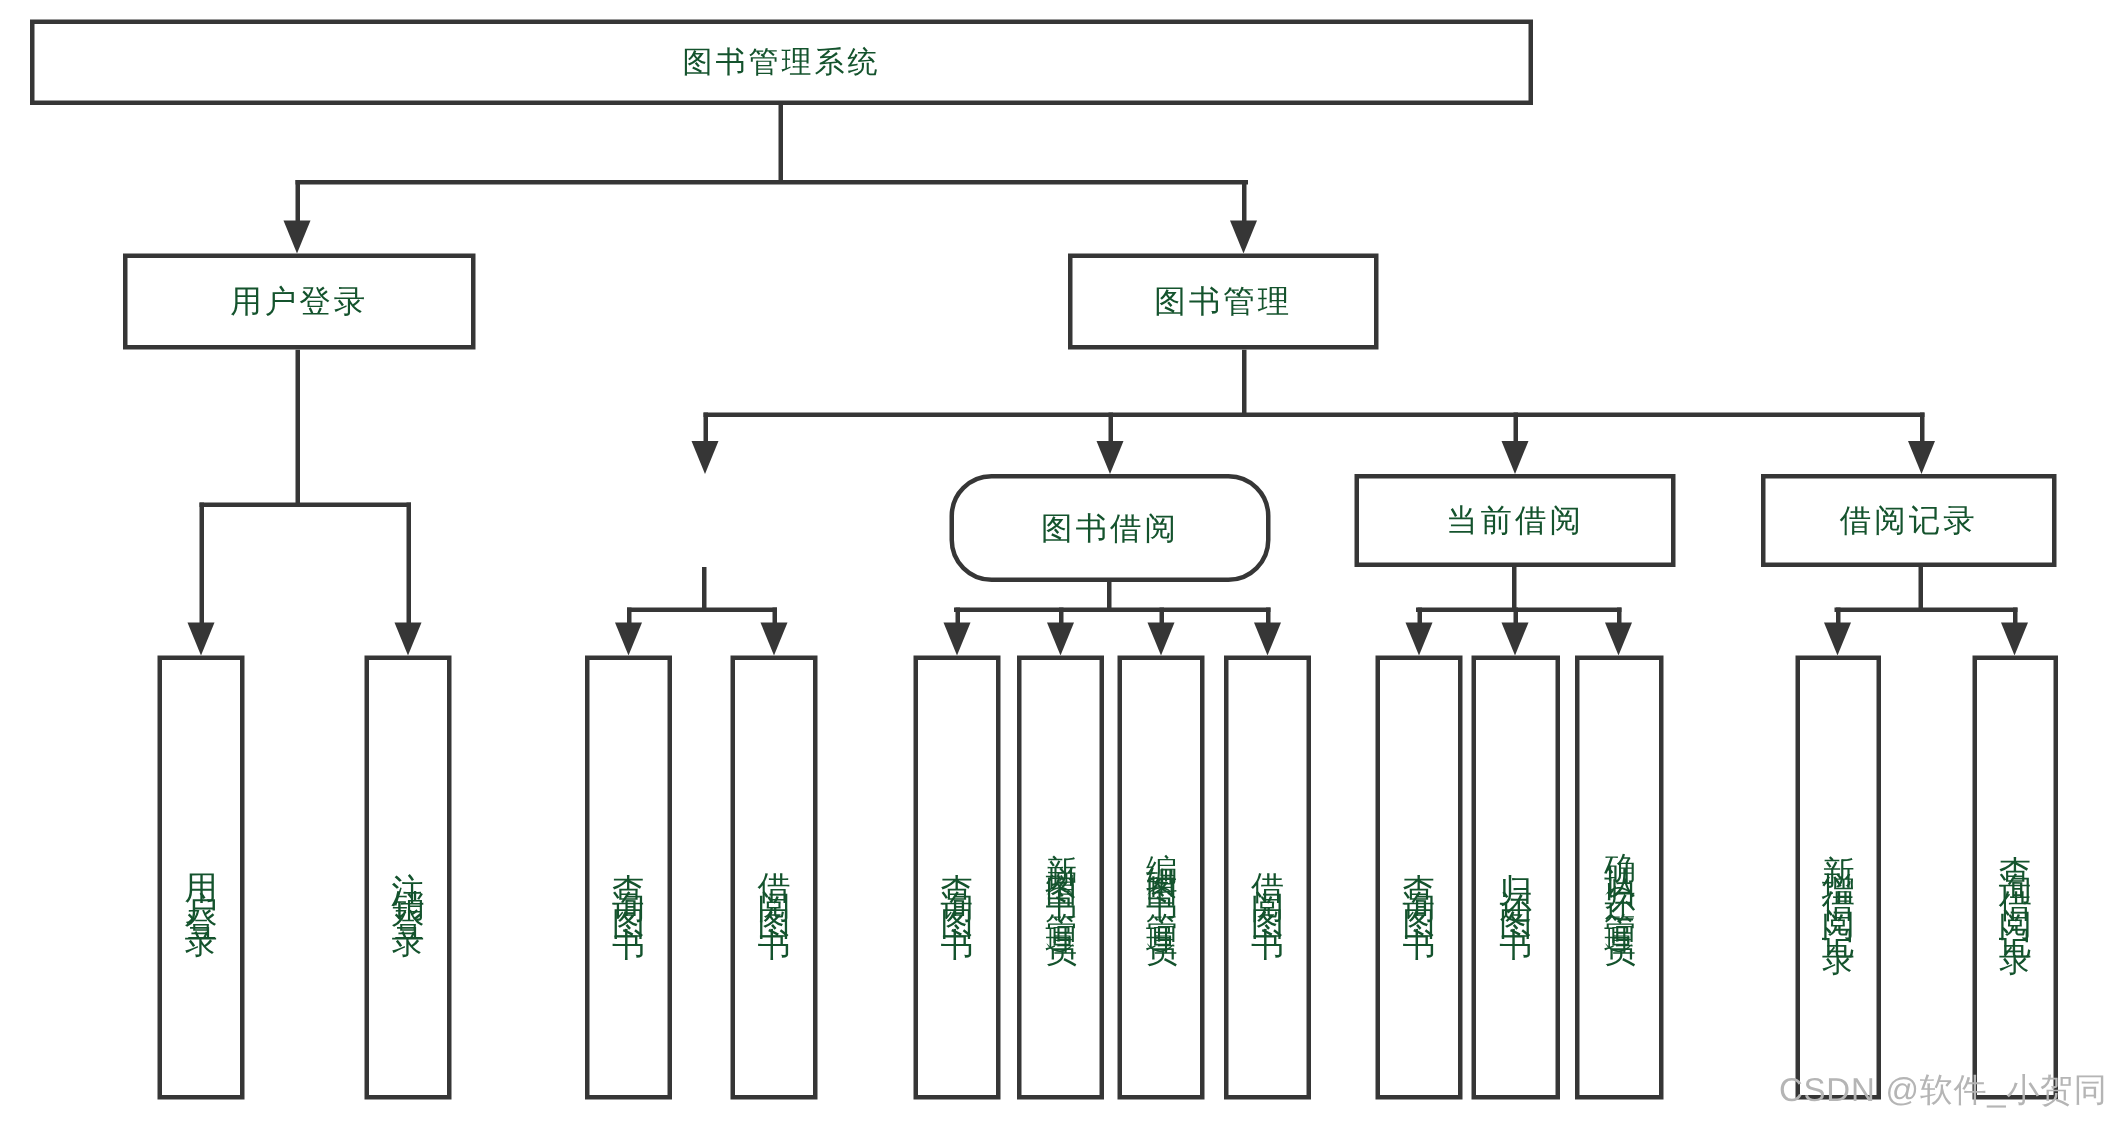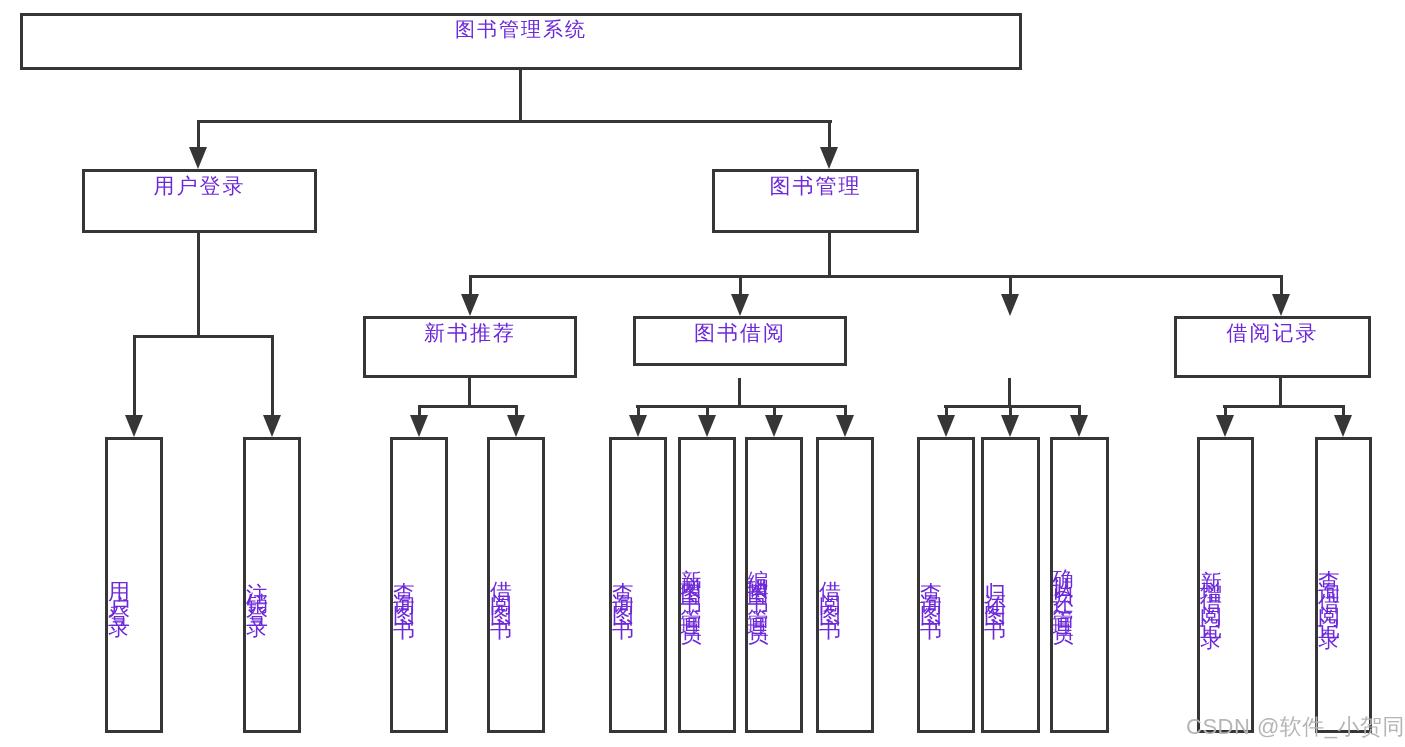--- a/index.html
+++ b/index.html
@@ -2,22 +2,22 @@
 <html><head>
 <meta charset="utf-8">
 <style>
   html,body{margin:0;padding:0;background:#ffffff;}
   #stage{
     position:relative;width:1405px;height:747px;background:#ffffff;overflow:hidden;
     font-family:"Liberation Sans","DejaVu Sans",sans-serif;
   }
   .box{
     position:absolute;box-sizing:border-box;border:3px solid #363636;background:#ffffff;
-    display:flex;align-items:flex-start;justify-content:center;
-    color:#6d28d9;z-index:2;
+    display:flex;align-items:center;justify-content:center;
+    color:#14532d;z-index:2;
   }
   .box.h{font-size:21px;letter-spacing:2px;}
   .box.root{font-size:20px;}
   .leaf{
     writing-mode:vertical-lr;text-orientation:mixed;
     font-size:22px;letter-spacing:12px;line-height:1;
     padding-top:6px;
   }
   .leaf.long{letter-spacing:8px;font-size:21px;}
   .seg{position:absolute;background:#363636;z-index:1;}
@@ -40,25 +40,25 @@
     <span>图书管理系统</span>
   </div>
 
   <div class="box h" style="left:82px;top:169px;width:235px;height:64px;">
     <span>用户登录</span>
   </div>
   <div class="box h" style="left:712px;top:169px;width:207px;height:64px;">
     <span>图书管理</span>
   </div>
 
-  <div class="box h" style="left:363px;top:316px;width:214px;height:62px;">
-    <span>新书推荐</span>
+  <div class="box h" style="left:633px;top:316px;width:214px;height:72px;border-radius:28px;">
+    <span>图书借阅</span>
   </div>
-  <div class="box h" style="left:633px;top:316px;width:214px;height:50px;">
-    <span>图书借阅</span>
+  <div class="box h" style="left:903px;top:316px;width:214px;height:62px;">
+    <span>当前借阅</span>
   </div>
   <div class="box h" style="left:1174px;top:316px;width:197px;height:62px;">
     <span>借阅记录</span>
   </div>
 
   <div class="box leaf" style="left:105px;top:437px;width:58px;height:296px;">用户登录</div>
   <div class="box leaf" style="left:243px;top:437px;width:58px;height:296px;">注销登录</div>
 
   <div class="box leaf" style="left:390px;top:437px;width:58px;height:296px;">查询图书</div>
   <div class="box leaf" style="left:487px;top:437px;width:58px;height:296px;">借阅图书</div>

